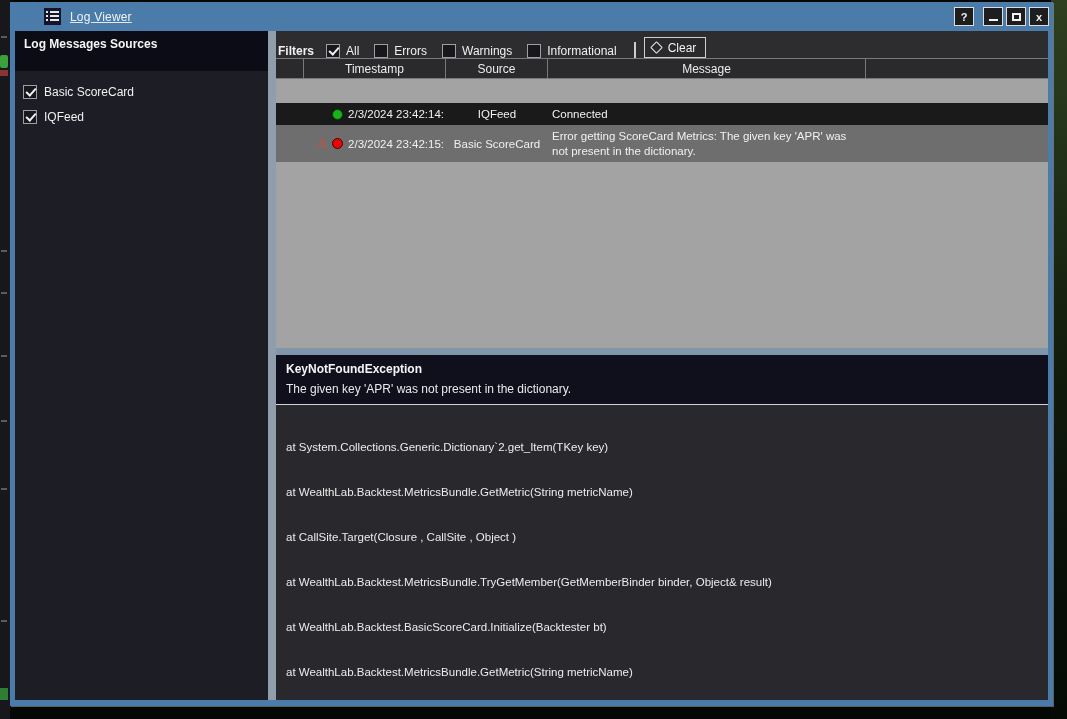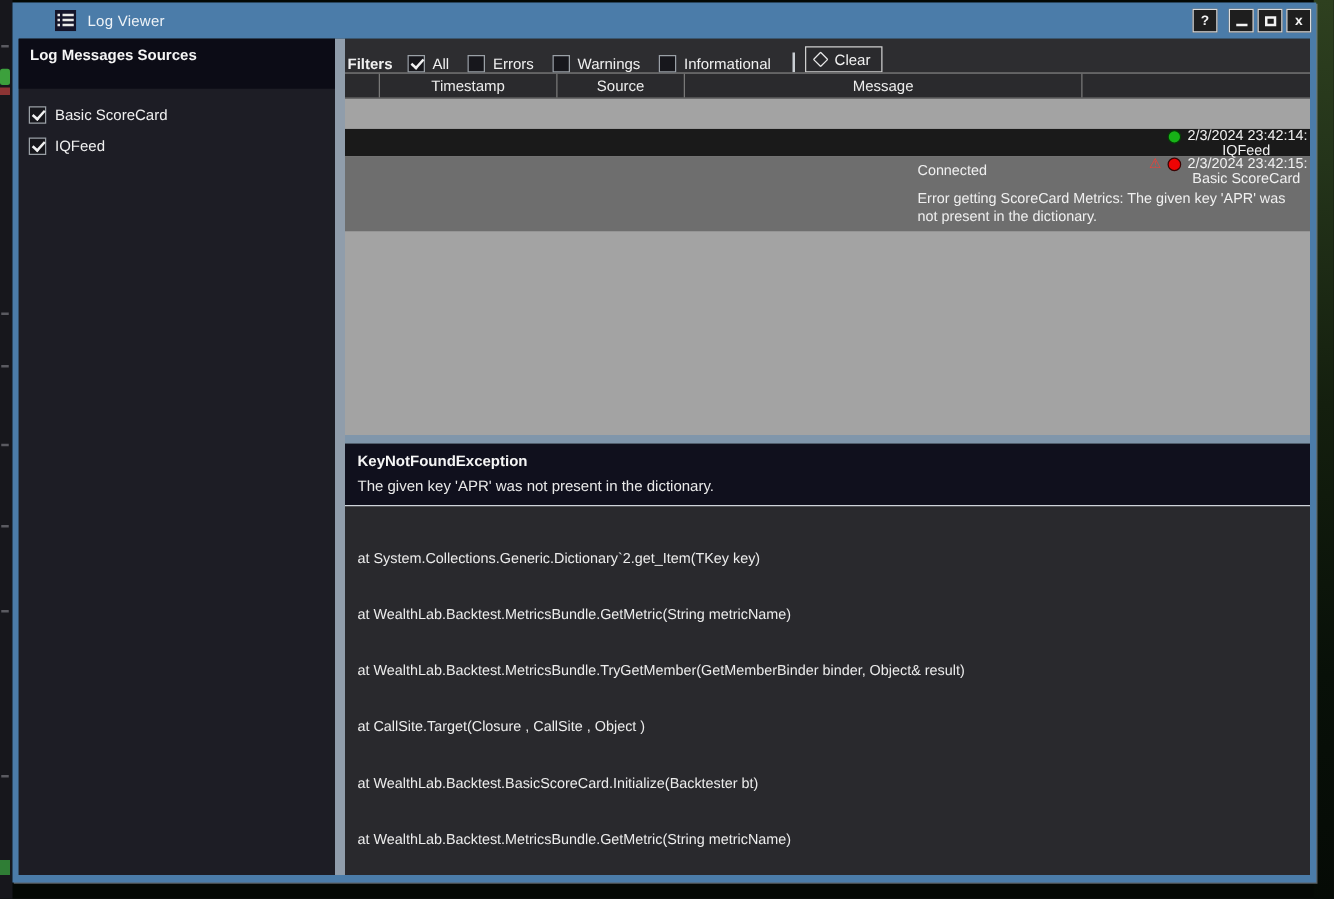--- a/index.html
+++ b/index.html
@@ -24,21 +24,21 @@
   .bg-sliver .green-b{position:absolute;left:0;top:688px;width:8px;height:12px;background:#2f7d35;}
 
   
   .window{
     position:absolute;left:10px;top:2px;width:1043px;height:704px;
     background:#4b7ca9;
     box-shadow:1px 1px 0 rgba(160,170,180,.55), -1px 0 0 rgba(20,30,40,.6);
   }
   .titlebar{
     position:absolute;left:0;top:0;right:0;height:29px;
-    display:flex;align-items:center;padding-left:34px;box-sizing:border-box;
+    display:flex;align-items:center;padding-left:34px;box-sizing:border-box;text-decoration:underline;
   }
   .app-icon{width:17px;height:17px;margin-right:9px;flex:0 0 auto;}
   .title-text{font-size:12px;color:#eef3f7;letter-spacing:.2px;}
   .controls{position:absolute;right:4px;top:5px;display:flex;align-items:center;}
   .ctrl-btn{
     width:20px;height:19px;margin-left:3px;background:#1e1e1e;
     border:1px solid #dcdcdc;box-sizing:border-box;color:#f2f2f2;
     display:flex;align-items:center;justify-content:center;
     font-size:11px;font-weight:bold;cursor:default;
   }
@@ -103,21 +103,21 @@
     display:flex;align-items:center;justify-content:center;
     border-right:1px solid #787878;box-sizing:border-box;height:100%;
   }
   .gh-icon{width:28px;}
   .gh-ts{width:142px;}
   .gh-src{width:102px;}
   .gh-msg{width:318px;}
   .gh-rest{flex:1;border-right:none;}
 
   .grid-rows{flex:1;overflow:hidden;}
-  .grid-row{display:flex;align-items:flex-end;font-size:11.5px;color:#f0f0f0;flex-direction:column;}
+  .grid-row{display:flex;align-items:center;font-size:11.5px;color:#f0f0f0;}
   .grid-row.info{height:22px;background:#1a1a1a;}
   .grid-row.selected{min-height:37px;background:#6e6e6e;}
   .gr-icon{width:28px;flex:0 0 auto;}
   .gr-ts{width:142px;flex:0 0 auto;display:flex;align-items:center;justify-content:flex-end;gap:5px;padding-right:2px;box-sizing:border-box;}
   .gr-src{width:102px;flex:0 0 auto;text-align:center;}
   .gr-msg{width:318px;flex:0 0 auto;padding:3px 2px 3px 4px;box-sizing:border-box;line-height:15px;}
   .dot{width:9px;height:9px;border-radius:50%;flex:0 0 auto;}
   .dot.green{background:#17b317;border:1px solid #063b06;}
   .dot.red{background:#ee0404;border:1px solid #3c0404;}
   .warn-tri{color:#ff3b30;font-size:11px;line-height:11px;flex:0 0 auto;}
@@ -261,21 +261,21 @@
 
       <div class="h-splitter"></div>
 
       <div class="exc-header">
         <div class="exc-title">KeyNotFoundException</div>
         <div class="exc-msg">The given key 'APR' was not present in the dictionary.</div>
       </div>
       <div class="exc-stack">
         <div class="stack-line">at System.Collections.Generic.Dictionary`2.get_Item(TKey key)</div>
         <div class="stack-line">at WealthLab.Backtest.MetricsBundle.GetMetric(String metricName)</div>
+        <div class="stack-line">at CallSite.Target(Closure , CallSite , Object )</div>
         <div class="stack-line">at WealthLab.Backtest.MetricsBundle.TryGetMember(GetMemberBinder binder, Object&amp; result)</div>
-        <div class="stack-line">at CallSite.Target(Closure , CallSite , Object )</div>
         <div class="stack-line">at WealthLab.Backtest.BasicScoreCard.Initialize(Backtester bt)</div>
         <div class="stack-line">at WealthLab.Backtest.MetricsBundle.GetMetric(String metricName)</div>
       </div>
 
     </div>
   </div>
 </div>
 
 </body></html>

